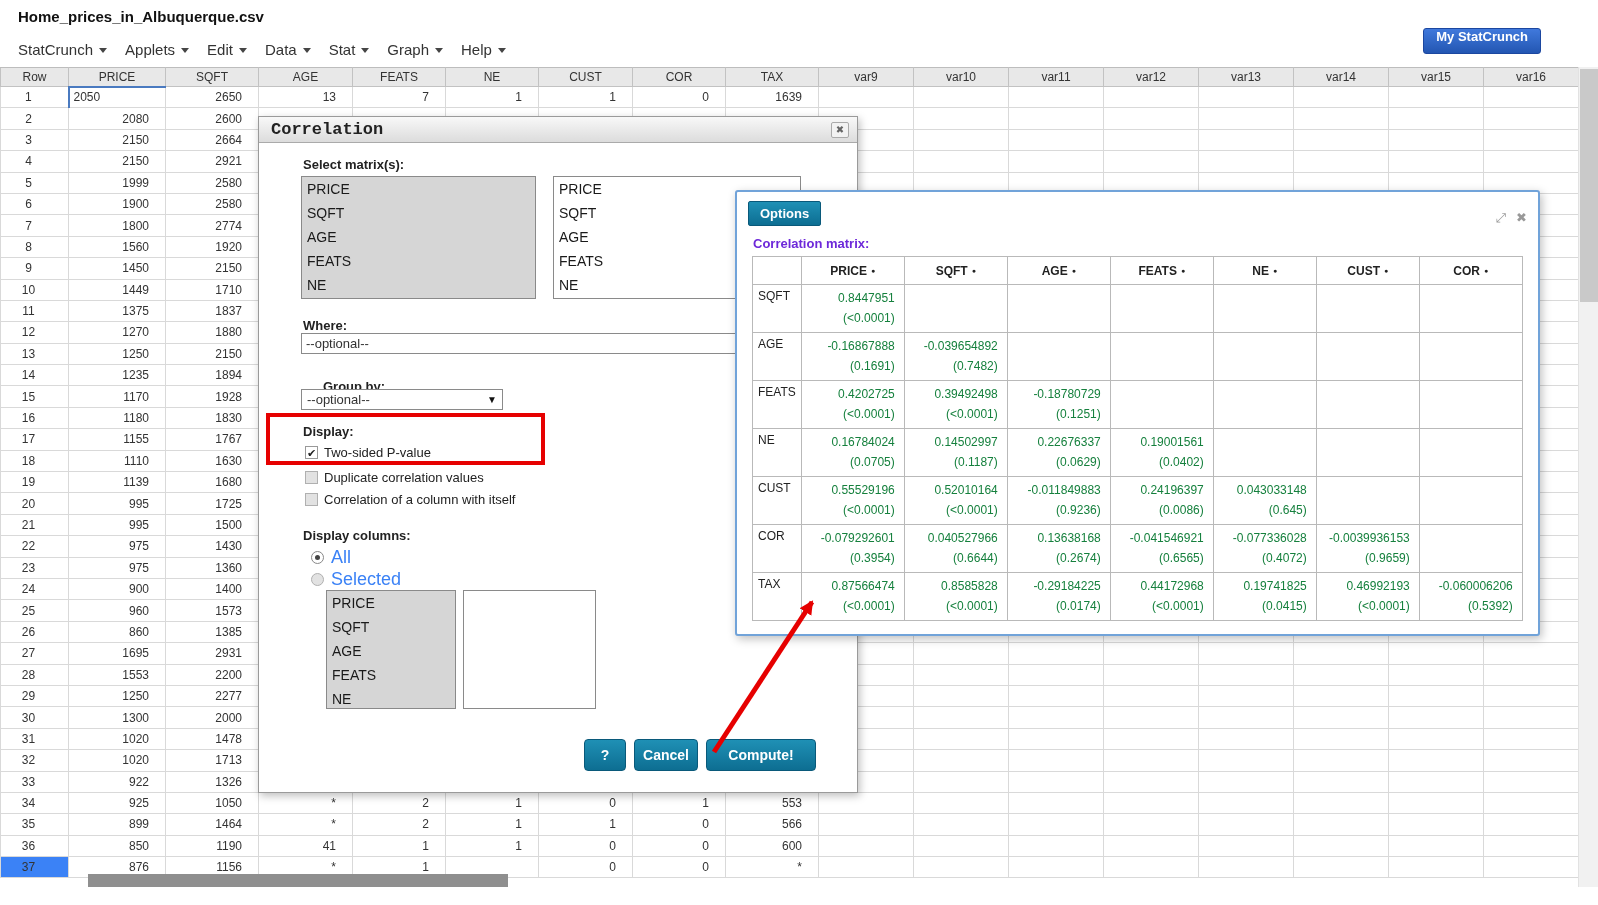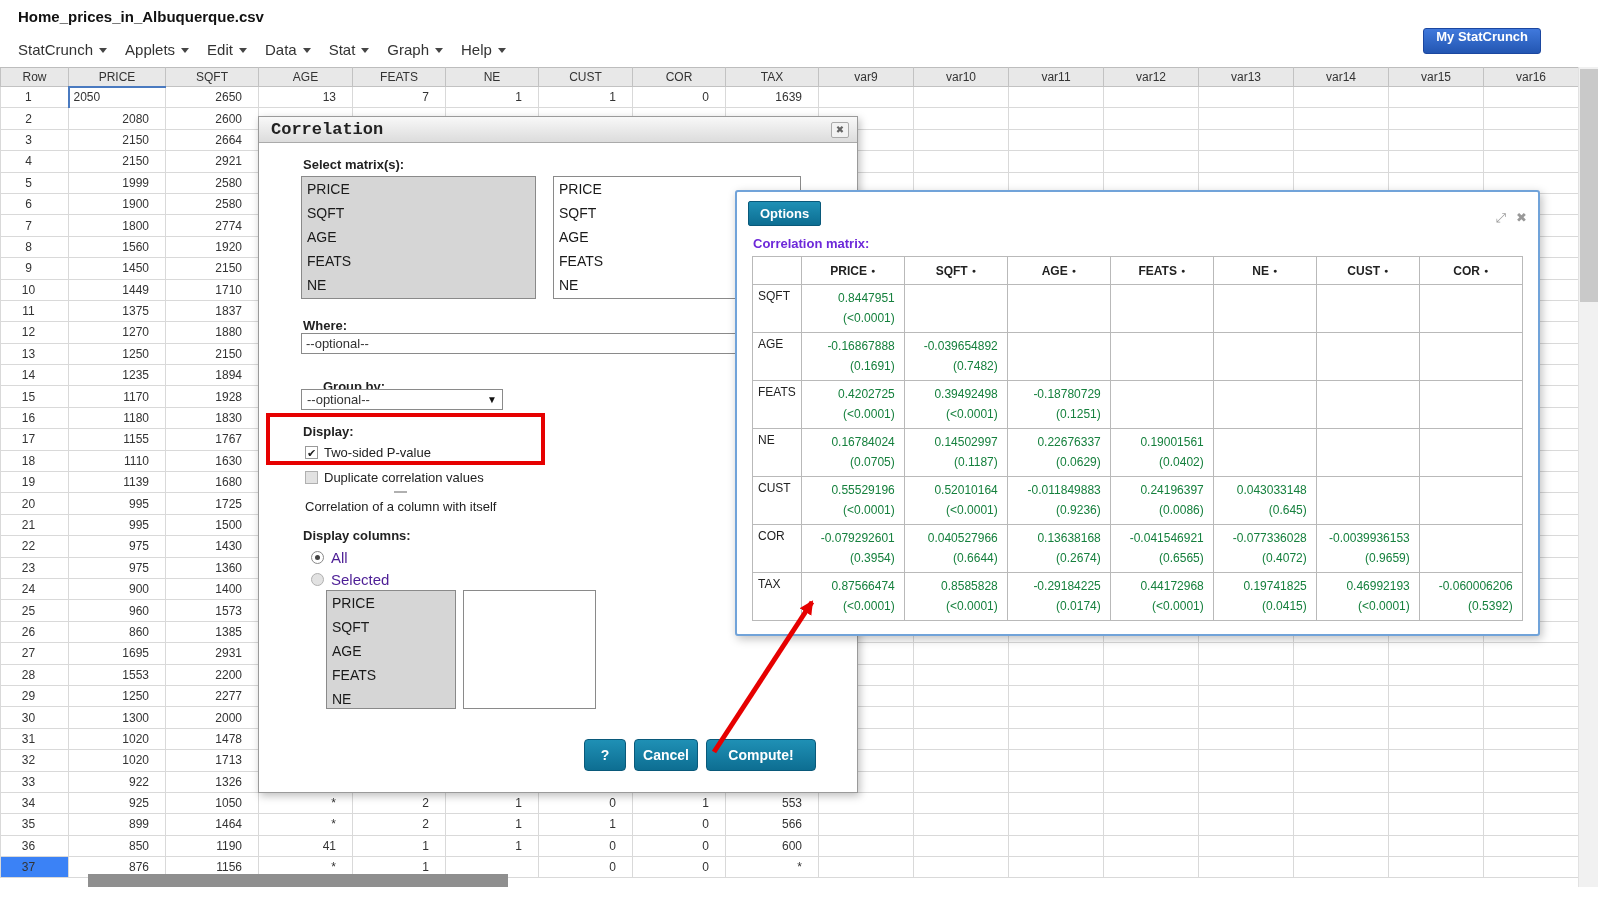--- a/index.html
+++ b/index.html
@@ -53,21 +53,21 @@
   .lb-available { left: 42px; top: 59px; width: 235px; height: 123px; }
   .lb-chosen { left: 294px; top: 59px; width: 248px; height: 123px; }
   .where-input { position: absolute; left: 42px; top: 216px; width: 524px; height: 21px; border: 1px solid #8a8a8a; font-size: 13px; color: #333;
     padding: 0 4px; font-family: inherit; background: #fff; }
   .group-select { position: absolute; left: 42px; top: 272px; width: 202px; height: 21px; border: 1px solid #8a8a8a; background: #fff;
     display: flex; align-items: center; justify-content: space-between; padding: 0 5px; font-size: 13px; color: #333; cursor: pointer; }
   .sel-caret { font-size: 10px; color: #111; }
   .check-row { position: absolute; left: 46px; display: flex; align-items: center; gap: 6px; font-size: 13px; color: #222; height: 16px; cursor: pointer; }
   .cb { width: 13px; height: 13px; border: 1px solid #999; background: #fff; font-size: 11px; line-height: 12px; text-align: center; color: #222; }
   .cb.un { background: #e2e2e2; border-color: #b0b0b0; }
-  .radio-row { position: absolute; left: 52px; display: flex; align-items: center; gap: 7px; font-size: 15px; color: #4c1d95; height: 15px; cursor: pointer; }
+  .radio-row { position: absolute; left: 52px; display: flex; align-items: center; gap: 7px; font-size: 18px; color: #3b82f6; height: 15px; cursor: pointer; }
   .rb { width: 13px; height: 13px; border-radius: 50%; border: 1px solid #888; background: #fff; position: relative; }
   .rb.on::after { content: ''; position: absolute; left: 3px; top: 3px; right: 3px; bottom: 3px; border-radius: 50%; background: #444; }
   .rb.off { background: #e2e2e2; border-color: #b0b0b0; }
   .lb-display { left: 67px; top: 473px; width: 130px; height: 119px; }
   .lb-display-sel { left: 204px; top: 473px; width: 133px; height: 119px; }
   .dlg-buttons { position: absolute; left: 325px; top: 622px; display: flex; gap: 8px; }
   .tbtn { height: 32px; background: linear-gradient(#1f90b5, #0d6e92); border: 1px solid #09597a; border-radius: 4px; color: #fff; font-size: 14px;
     font-weight: bold; font-family: inherit; cursor: pointer; display: flex; align-items: center; justify-content: center; }
   .btn-help { width: 42px; }
   .btn-cancel { width: 64px; }
@@ -922,21 +922,21 @@
   <div class="lbl lbl-display">Display:</div>
   <div id="display-checks">
       <div class="check-row" style="top: 327px;">
         <span class="cb checked">✔</span>
         <span class="cb-label">Two-sided P-value</span>
       </div>
       <div class="check-row" style="top: 352px;">
         <span class="cb un"></span>
         <span class="cb-label">Duplicate correlation values</span>
       </div>
-      <div class="check-row" style="top: 374px; flex-direction: column;">
+      <div class="check-row" style="top: 374px;">
         <span class="cb un"></span>
         <span class="cb-label">Correlation of a column with itself</span>
       </div>
     </div>
 
   <div class="lbl lbl-dispcols">Display columns:</div>
   <div id="radio-wrap">
       <div class="radio-row" style="top: 433px;">
         <span class="rb on"></span>
         <span class="rb-label">All</span>

